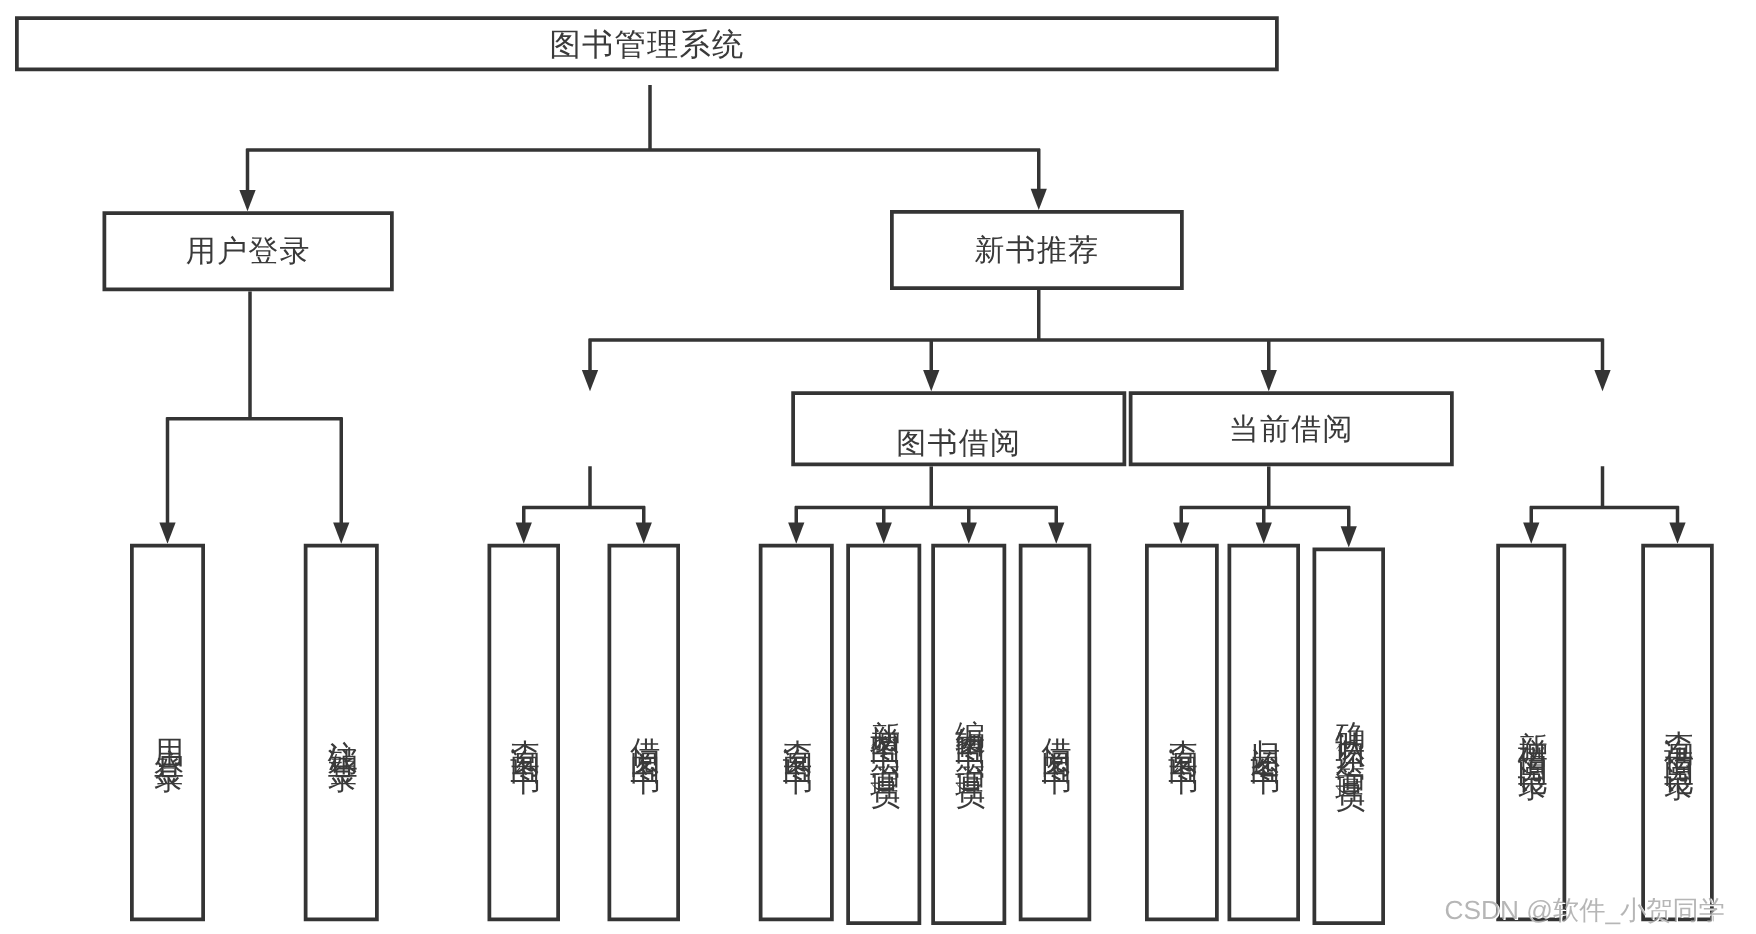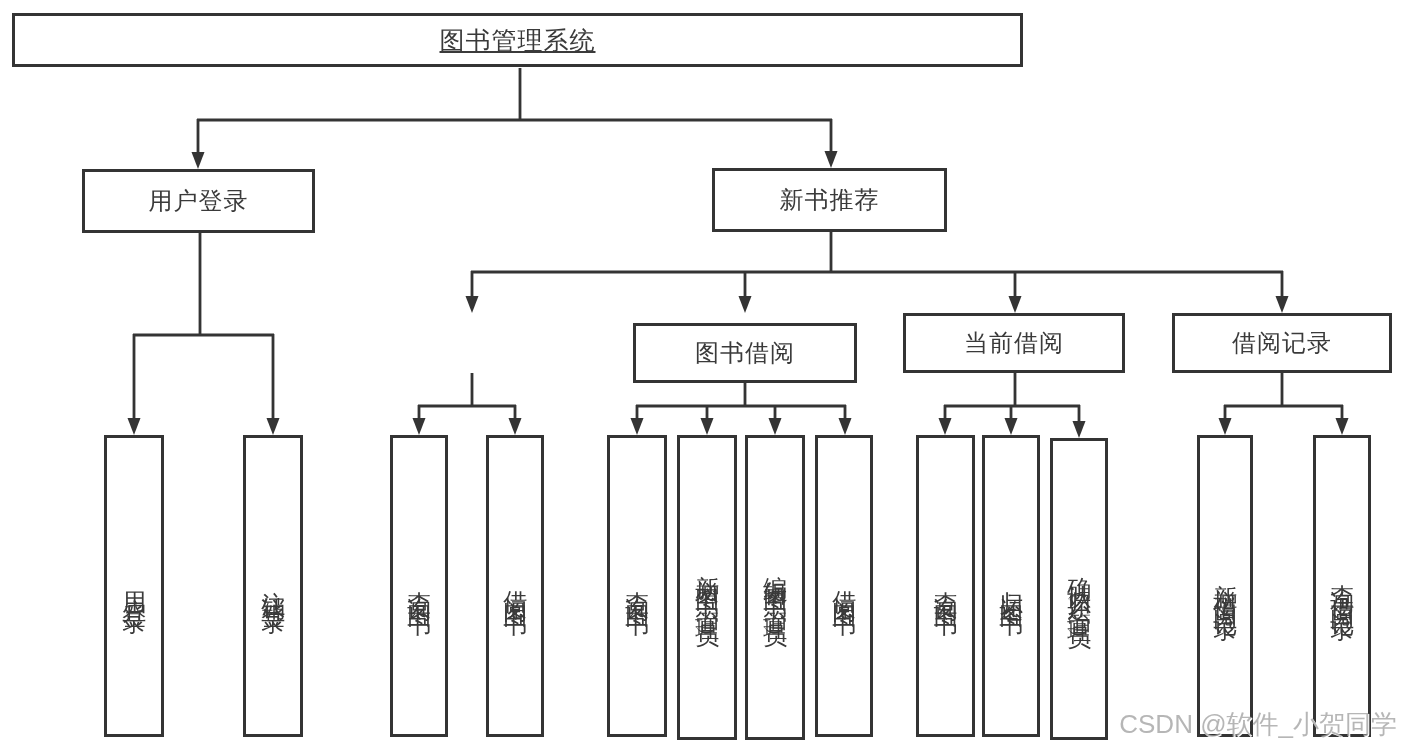--- a/index.html
+++ b/index.html
@@ -45,23 +45,23 @@
   .v-label {
     writing-mode: vertical-lr;
     text-orientation: upright;
     font-size: 24px;
     letter-spacing: 7px;
     line-height: 1.1;
     white-space: nowrap;
   }
   .watermark {
     position: absolute;
-    right: 8px;
+    right: 25px;
     bottom: 5px;
-    font-size: 26px;
+    font-size: 21px;
     color: rgba(158,158,158,0.75);
     text-shadow: 1px 1px 0 #ffffff;
     white-space: nowrap;
   }
 </style>
 </head>
 <body>
 
 <div class="stage">
 
@@ -98,39 +98,36 @@
       <polygon points="768.5,418 781.5,418 775,435"></polygon>
       <polygon points="838.5,418 851.5,418 845,435"></polygon>
       <polygon points="938.5,418 951.5,418 945,435"></polygon>
       <polygon points="1004.5,418 1017.5,418 1011,435"></polygon>
       <polygon points="1072.5,421 1085.5,421 1079,438"></polygon>
       <polygon points="1218.5,418 1231.5,418 1225,435"></polygon>
       <polygon points="1335.5,418 1348.5,418 1342,435"></polygon>
     </g>
   </svg>
 
-  <div class="node" style="left:12px; top:13px; width:1011px; height:54px;text-decoration:underline;">
+  <div class="node" style="left:12px; top:13px; width:1011px; height:44px;">
     <span class="h-label root-label">图书管理系统</span>
   </div>
 
   <div class="node" style="left:82px; top:169px; width:233px; height:64px;">
     <span class="h-label">用户登录</span>
   </div>
   <div class="node" style="left:712px; top:168px; width:235px; height:64px;">
     <span class="h-label">新书推荐</span>
   </div>
 
-  <div class="node" style="left:633px; top:323px; width:224px; height:60px;">
+  <div class="node" style="left:633px; top:313px; width:268px; height:60px;align-items:flex-end;">
     <span class="h-label">图书借阅</span>
   </div>
-  <div class="node" style="left:903px; top:313px; width:222px; height:60px;">
+  <div class="node" style="left:903px; top:313px; width:260px; height:60px;">
     <span class="h-label">当前借阅</span>
-  </div>
-  <div class="node" style="left:1172px; top:313px; width:220px; height:60px;">
-    <span class="h-label">借阅记录</span>
   </div>
 
   <div class="node v-node" style="left:104px; width:60px;">
     <span class="v-label">用户登录</span>
   </div>
   <div class="node v-node" style="left:243px; width:60px;">
     <span class="v-label">注销登录</span>
   </div>
 
   <div class="node v-node" style="left:390px;">

